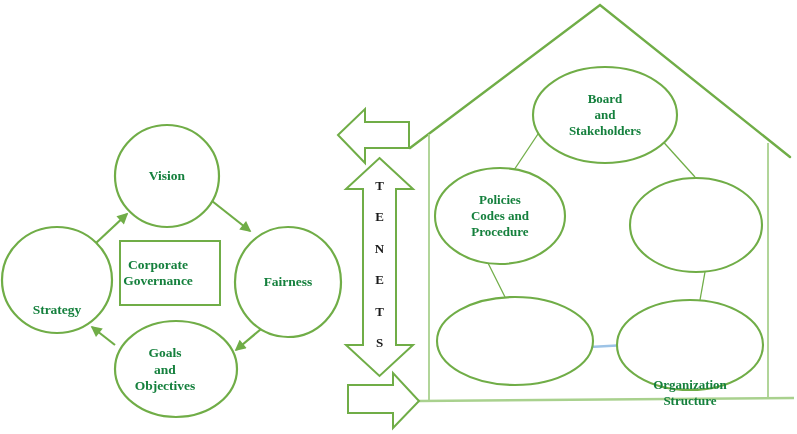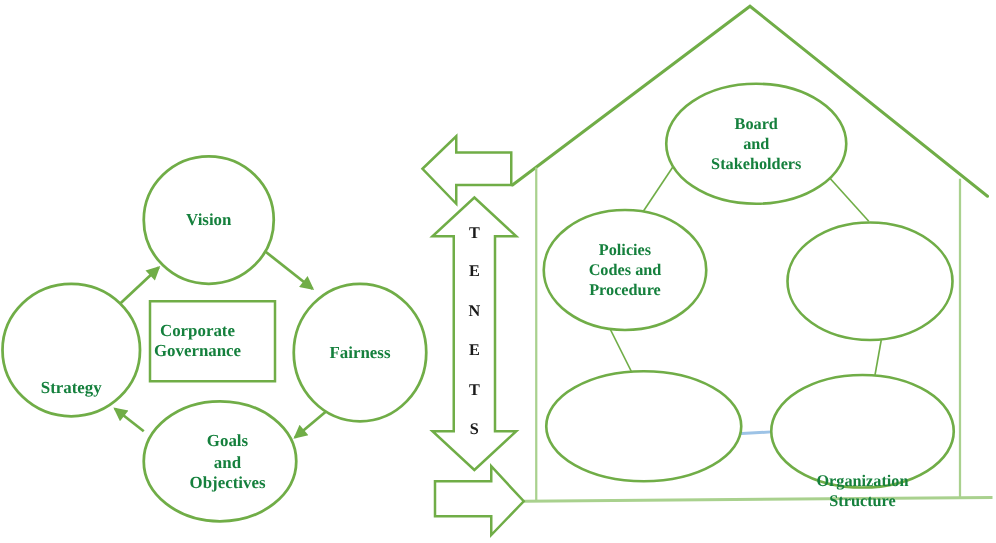--- a/index.html
+++ b/index.html
@@ -92,21 +92,21 @@
     <rect x="120" y="241" width="100" height="64" fill="#ffffff" stroke="#70AD47" stroke-width="2"></rect>
 
     <polygon points="338,135 365,109 365,122 409,122 409,148 365,148 365,163" fill="#ffffff" stroke="#70AD47" stroke-width="2" stroke-linejoin="miter"></polygon>
     <polygon points="379.5,158 413,189 396,189 396,345 413,345 379.5,376 346,345 363,345 363,189 346,189" fill="#ffffff" stroke="#70AD47" stroke-width="2" stroke-linejoin="miter"></polygon>
     <polygon points="348,385 393,385 393,373 419,401 393,428 393,413 348,413" fill="#ffffff" stroke="#70AD47" stroke-width="2" stroke-linejoin="miter"></polygon>
   </svg>
 
   <div class="label big" style="left:117px; top:162px; width:100px; height:28px;">Vision</div>
   <div class="label big" style="left:7px; top:266px; width:100px; height:28px;margin-top:30px;">Strategy</div>
   <div class="label big" style="left:238px; top:268px; width:100px; height:28px;">Fairness</div>
-  <div class="label big" style="left:116px; top:345px; width:132px; height:50px;">Goals
+  <div class="label big" style="left:99px; top:345px; width:132px; height:50px;">Goals
 and
 Objectives</div>
   <div class="label big" style="left:108px; top:247px; width:100px; height:52px;">Corporate
 Governance</div>
 
   <div class="tenets-col">
     <span>T</span>
     <span>E</span>
     <span>N</span>
     <span>E</span>

